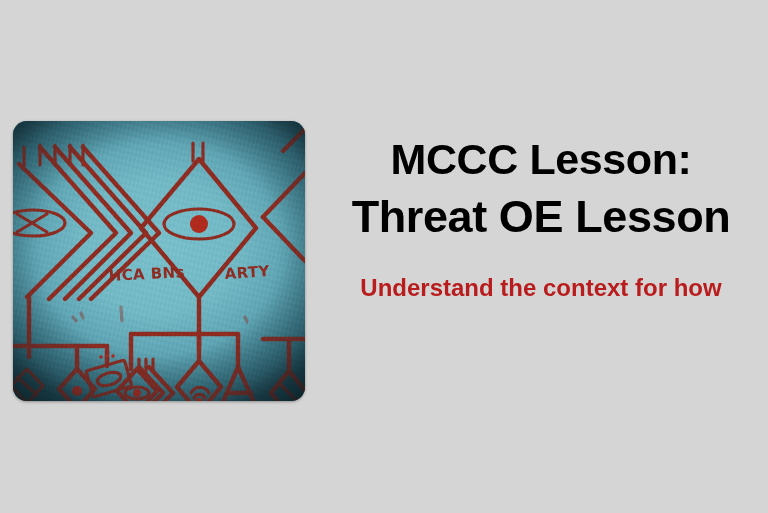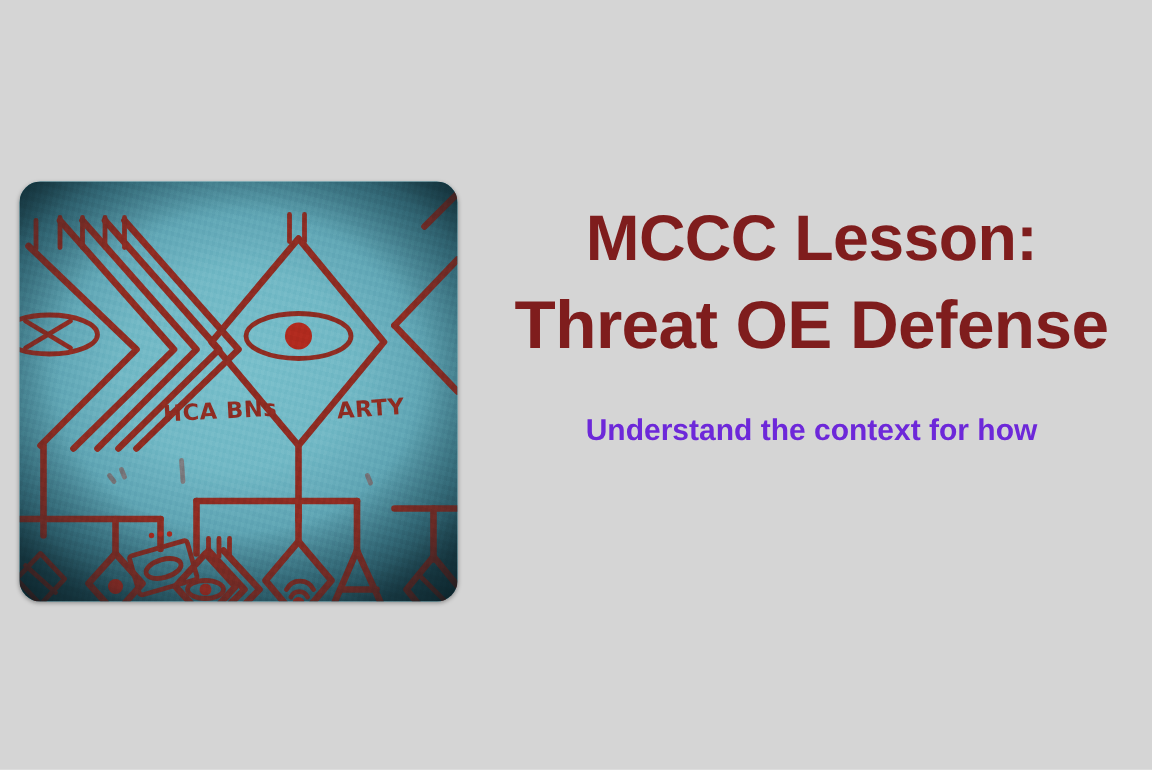--- a/index.html
+++ b/index.html
@@ -101,36 +101,36 @@
 
   
   #text-block {
     position: absolute;
     left: 326px;
     top: 130px;
     width: 430px;
     text-align: center;
   }
   .title-line {
-    color: #7f1d1d;
+    color: #000000;
     font-family: "Liberation Sans", sans-serif;
     font-weight: 700;
     font-size: 43px;
     line-height: 58px;
     letter-spacing: -0.4px;
     white-space: nowrap;
   }
   #title-line-2 { font-size: 45px; }
 
   #subtitle {
     margin-top: 28px;
-    color: #6d28d9;
+    color: #b91c1c;
     font-family: "Liberation Sans", sans-serif;
     font-weight: 700;
-    font-size: 20px;
+    font-size: 24px;
     line-height: 27px;
   }
   .sub-line { white-space: nowrap; }
 </style>
 </head>
 <body>
 
 <div id="slide">
 
   <div id="photo-frame">
@@ -251,20 +251,20 @@
         <text class="mk-hand" x="212" y="158" transform="rotate(-4 212 158)">ARTY</text>
       </svg>
 
       <div class="wall-grain"></div>
       <div class="wall-vignette"></div>
     </div>
   </div>
 
   <div id="text-block">
     <div class="title-line" id="title-line-1">MCCC Lesson:</div>
-    <div class="title-line" id="title-line-2">Threat OE Defense</div>
+    <div class="title-line" id="title-line-2">Threat OE Lesson</div>
 
     <div id="subtitle">
       <div class="sub-line">Understand the context for how</div>
     </div>
   </div>
 
 </div>
 
 </body></html>

